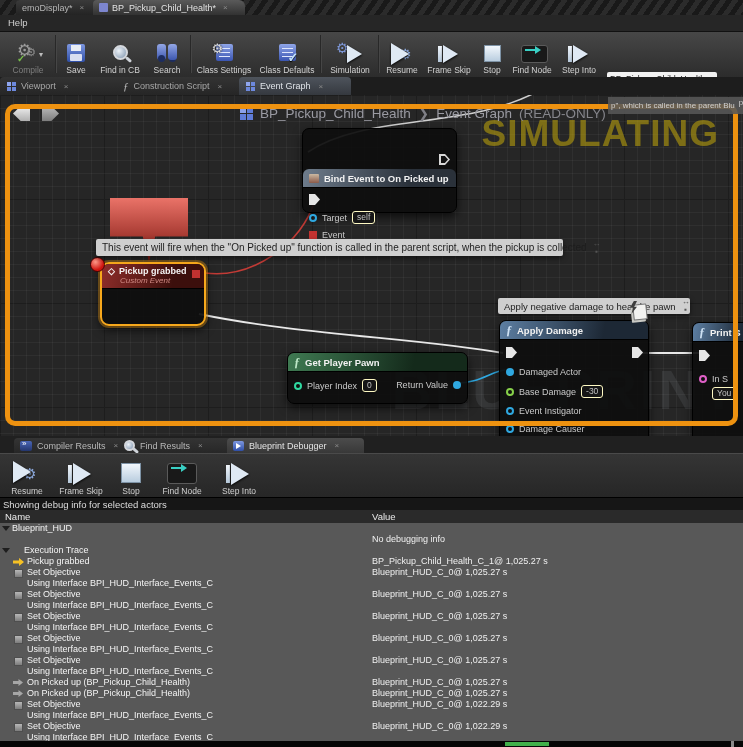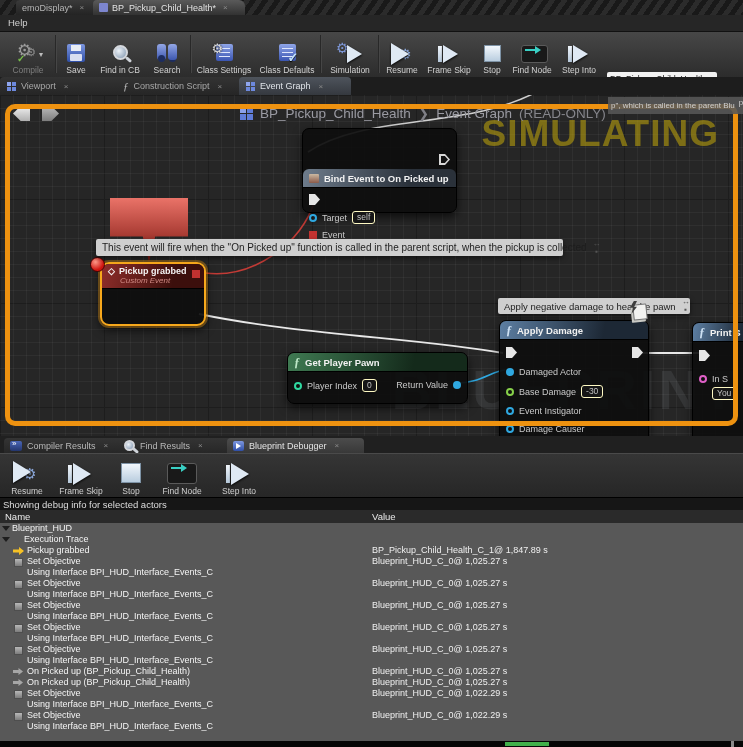--- a/index.html
+++ b/index.html
@@ -466,21 +466,21 @@
 
     <div class="cursor">
       <div class="box"></div>
         <div class="bolt"></div>
     </div>
 
     <div class="orangeborder"></div>
   </div>
 
   <div class="abs dock">
-    <div class="dtab inactive" style="left:4px;width:112px;">
+    <div class="dtab inactive" style="left:14px;width:112px;">
       <span class="dico-console"></span>
       <span>Compiler Results</span>
       <span class="closex">×</span>
     </div>
     <div class="dtab inactive" style="left:118px;width:105px;">
       <div class="mag" style="width:7px;height:7px;border-width:2px;margin:0;"></div>
       <span>Find Results</span>
       <span class="closex">×</span>
     </div>
     <div class="dtab active" style="left:227px;width:125px;">
@@ -536,27 +536,31 @@
     <div class="thead">
       <span class="c1">Name</span>
       <span class="c2">Value</span>
     </div>
     <div class="tbody" id="debug-rows">
         <div class="trow">
           <span class="tri-expand"></span>
           <span class="nm" style="left: 12px;">Blueprint_HUD</span>
         </div>
         <div class="trow">
+          <span class="nm" style="left: 12px;"></span>
+          <span class="vl">No debugging info</span>
+        </div>
+        <div class="trow">
           <span class="tri-expand"></span>
           <span class="nm" style="left: 24px;">Execution Trace</span>
         </div>
         <div class="trow">
           <span class="arrow-cur"></span>
           <span class="nm" style="left: 27px;">Pickup grabbed</span>
-          <span class="vl">BP_Pickup_Child_Health_C_1@ 1,847.89 s</span>
+          <span class="vl">BP_Pickup_Child_Health_C_1@ 1,025.27 s</span>
         </div>
         <div class="trow">
           <span class="nodeico"></span>
           <span class="nm" style="left: 27px;">Set Objective</span>
           <span class="vl">Blueprint_HUD_C_0@ 1,025.27 s</span>
         </div>
         <div class="trow">
           <span class="nm" style="left: 27px;">Using Interface BPI_HUD_Interface_Events_C</span>
         </div>
         <div class="trow">

